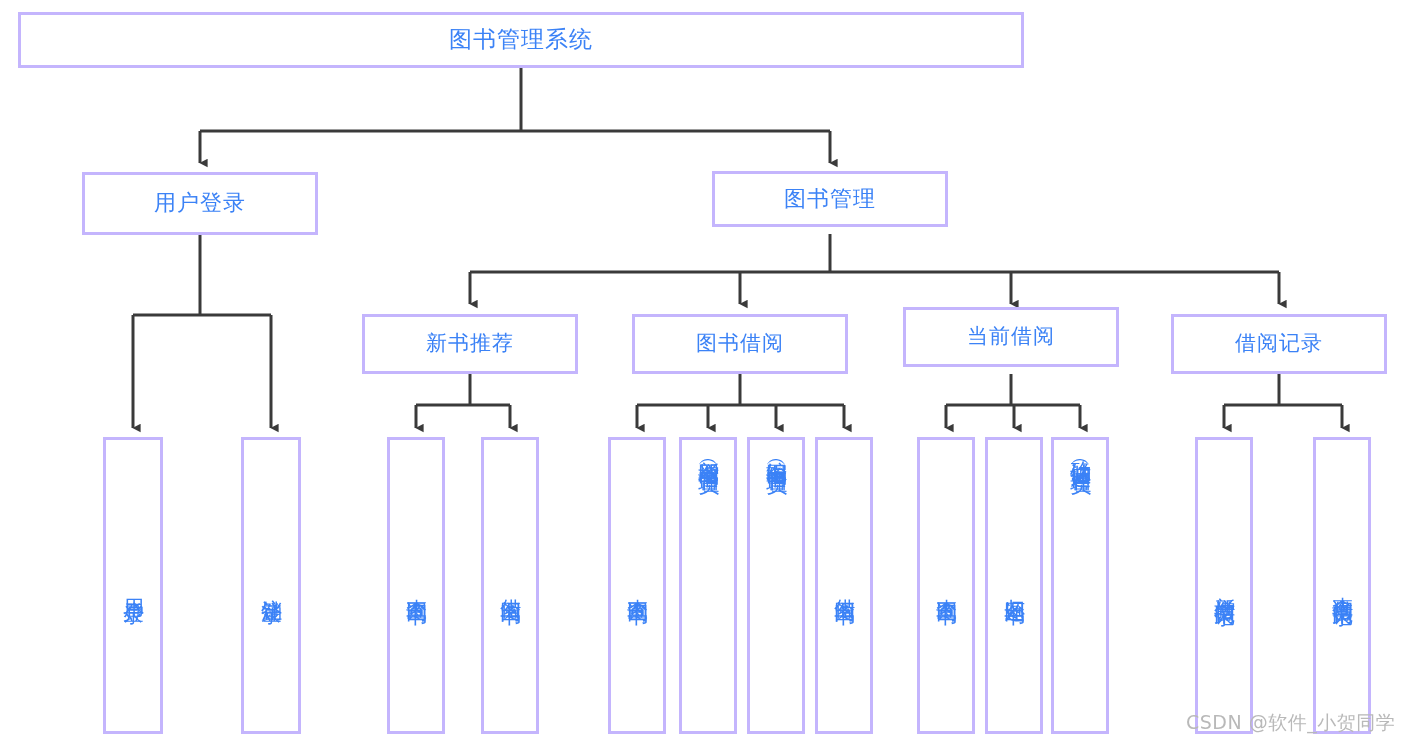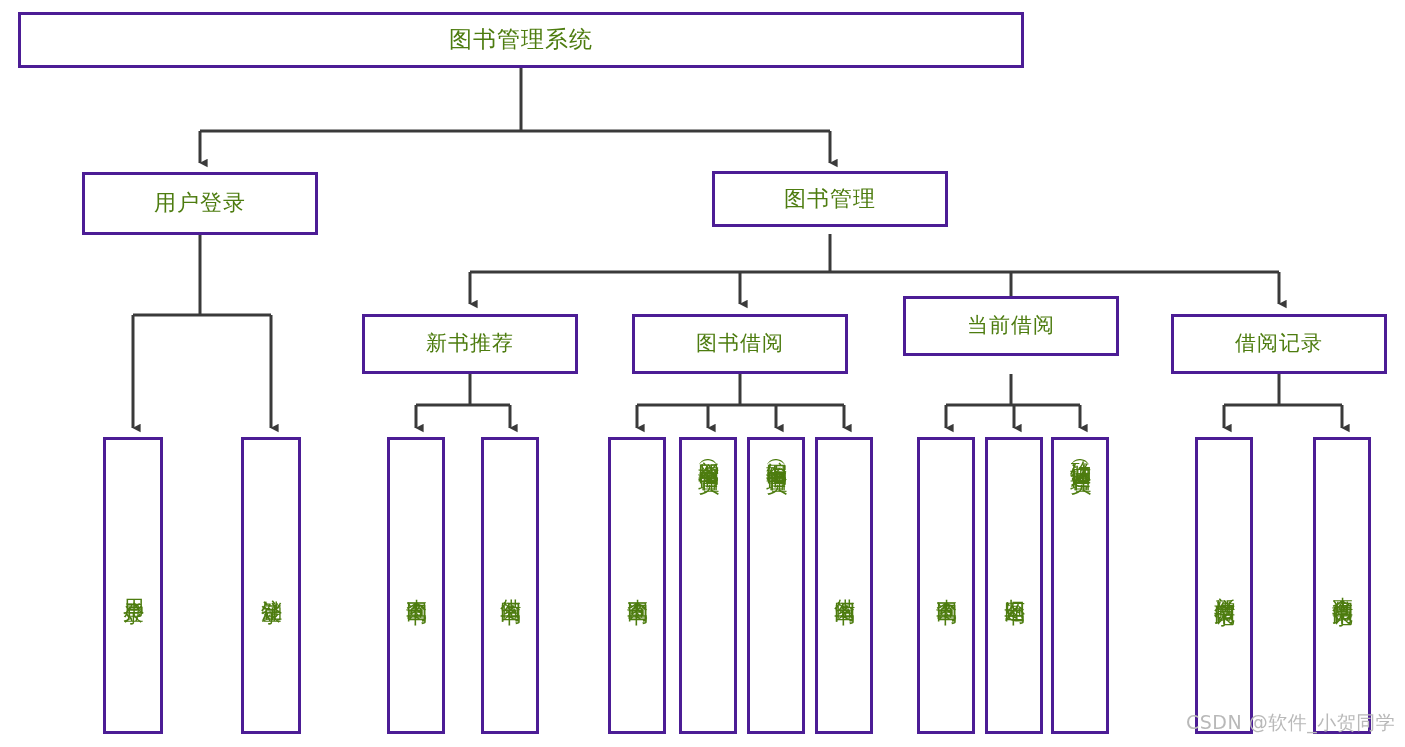--- a/index.html
+++ b/index.html
@@ -21,26 +21,26 @@
     position: absolute;
     left: 0;
     top: 0;
     width: 1405px;
     height: 747px;
     pointer-events: none;
   }
   .node {
     position: absolute;
     box-sizing: border-box;
-    border: 3px solid #4c1d95;
+    border: 3px solid #c4b5fd;
     background: #ffffff;
     display: flex;
     align-items: center;
     justify-content: center;
-    color: #4d7c0f;
+    color: #3b82f6;
   }
   .node-label {
     font-size: 22px;
     line-height: 1.1;
     letter-spacing: 1px;
     white-space: nowrap;
   }
   .node.root .node-label { font-size: 23px; }
   .node.l2 .node-label { font-size: 22px; }
   .node.l3 .node-label { font-size: 21px; }
@@ -138,21 +138,21 @@
   <div class="node l2" style="left:712px; top:171px; width:236px; height:56px;">
     <span class="node-label">图书管理</span>
   </div>
 
   <div class="node l3" style="left:632px; top:314px; width:216px; height:60px;">
     <span class="node-label">图书借阅</span>
   </div>
   <div class="node l3" style="left:362px; top:314px; width:216px; height:60px;">
     <span class="node-label">新书推荐</span>
   </div>
-  <div class="node l3" style="left:903px; top:296px; width:216px; height:60px;">
+  <div class="node l3" style="left:903px; top:307px; width:216px; height:60px;">
     <span class="node-label">当前借阅</span>
   </div>
   <div class="node l3" style="left:1171px; top:314px; width:216px; height:60px;justify-content:center;">
     <span class="node-label">借阅记录</span>
   </div>
 
   <div class="node leaf v-center" style="left:103px; top:437px; width:60px; height:297px;">
     <span class="node-label">用户登录</span>
   </div>
   <div class="node leaf v-center" style="left:241px; top:437px; width:60px; height:297px;">

